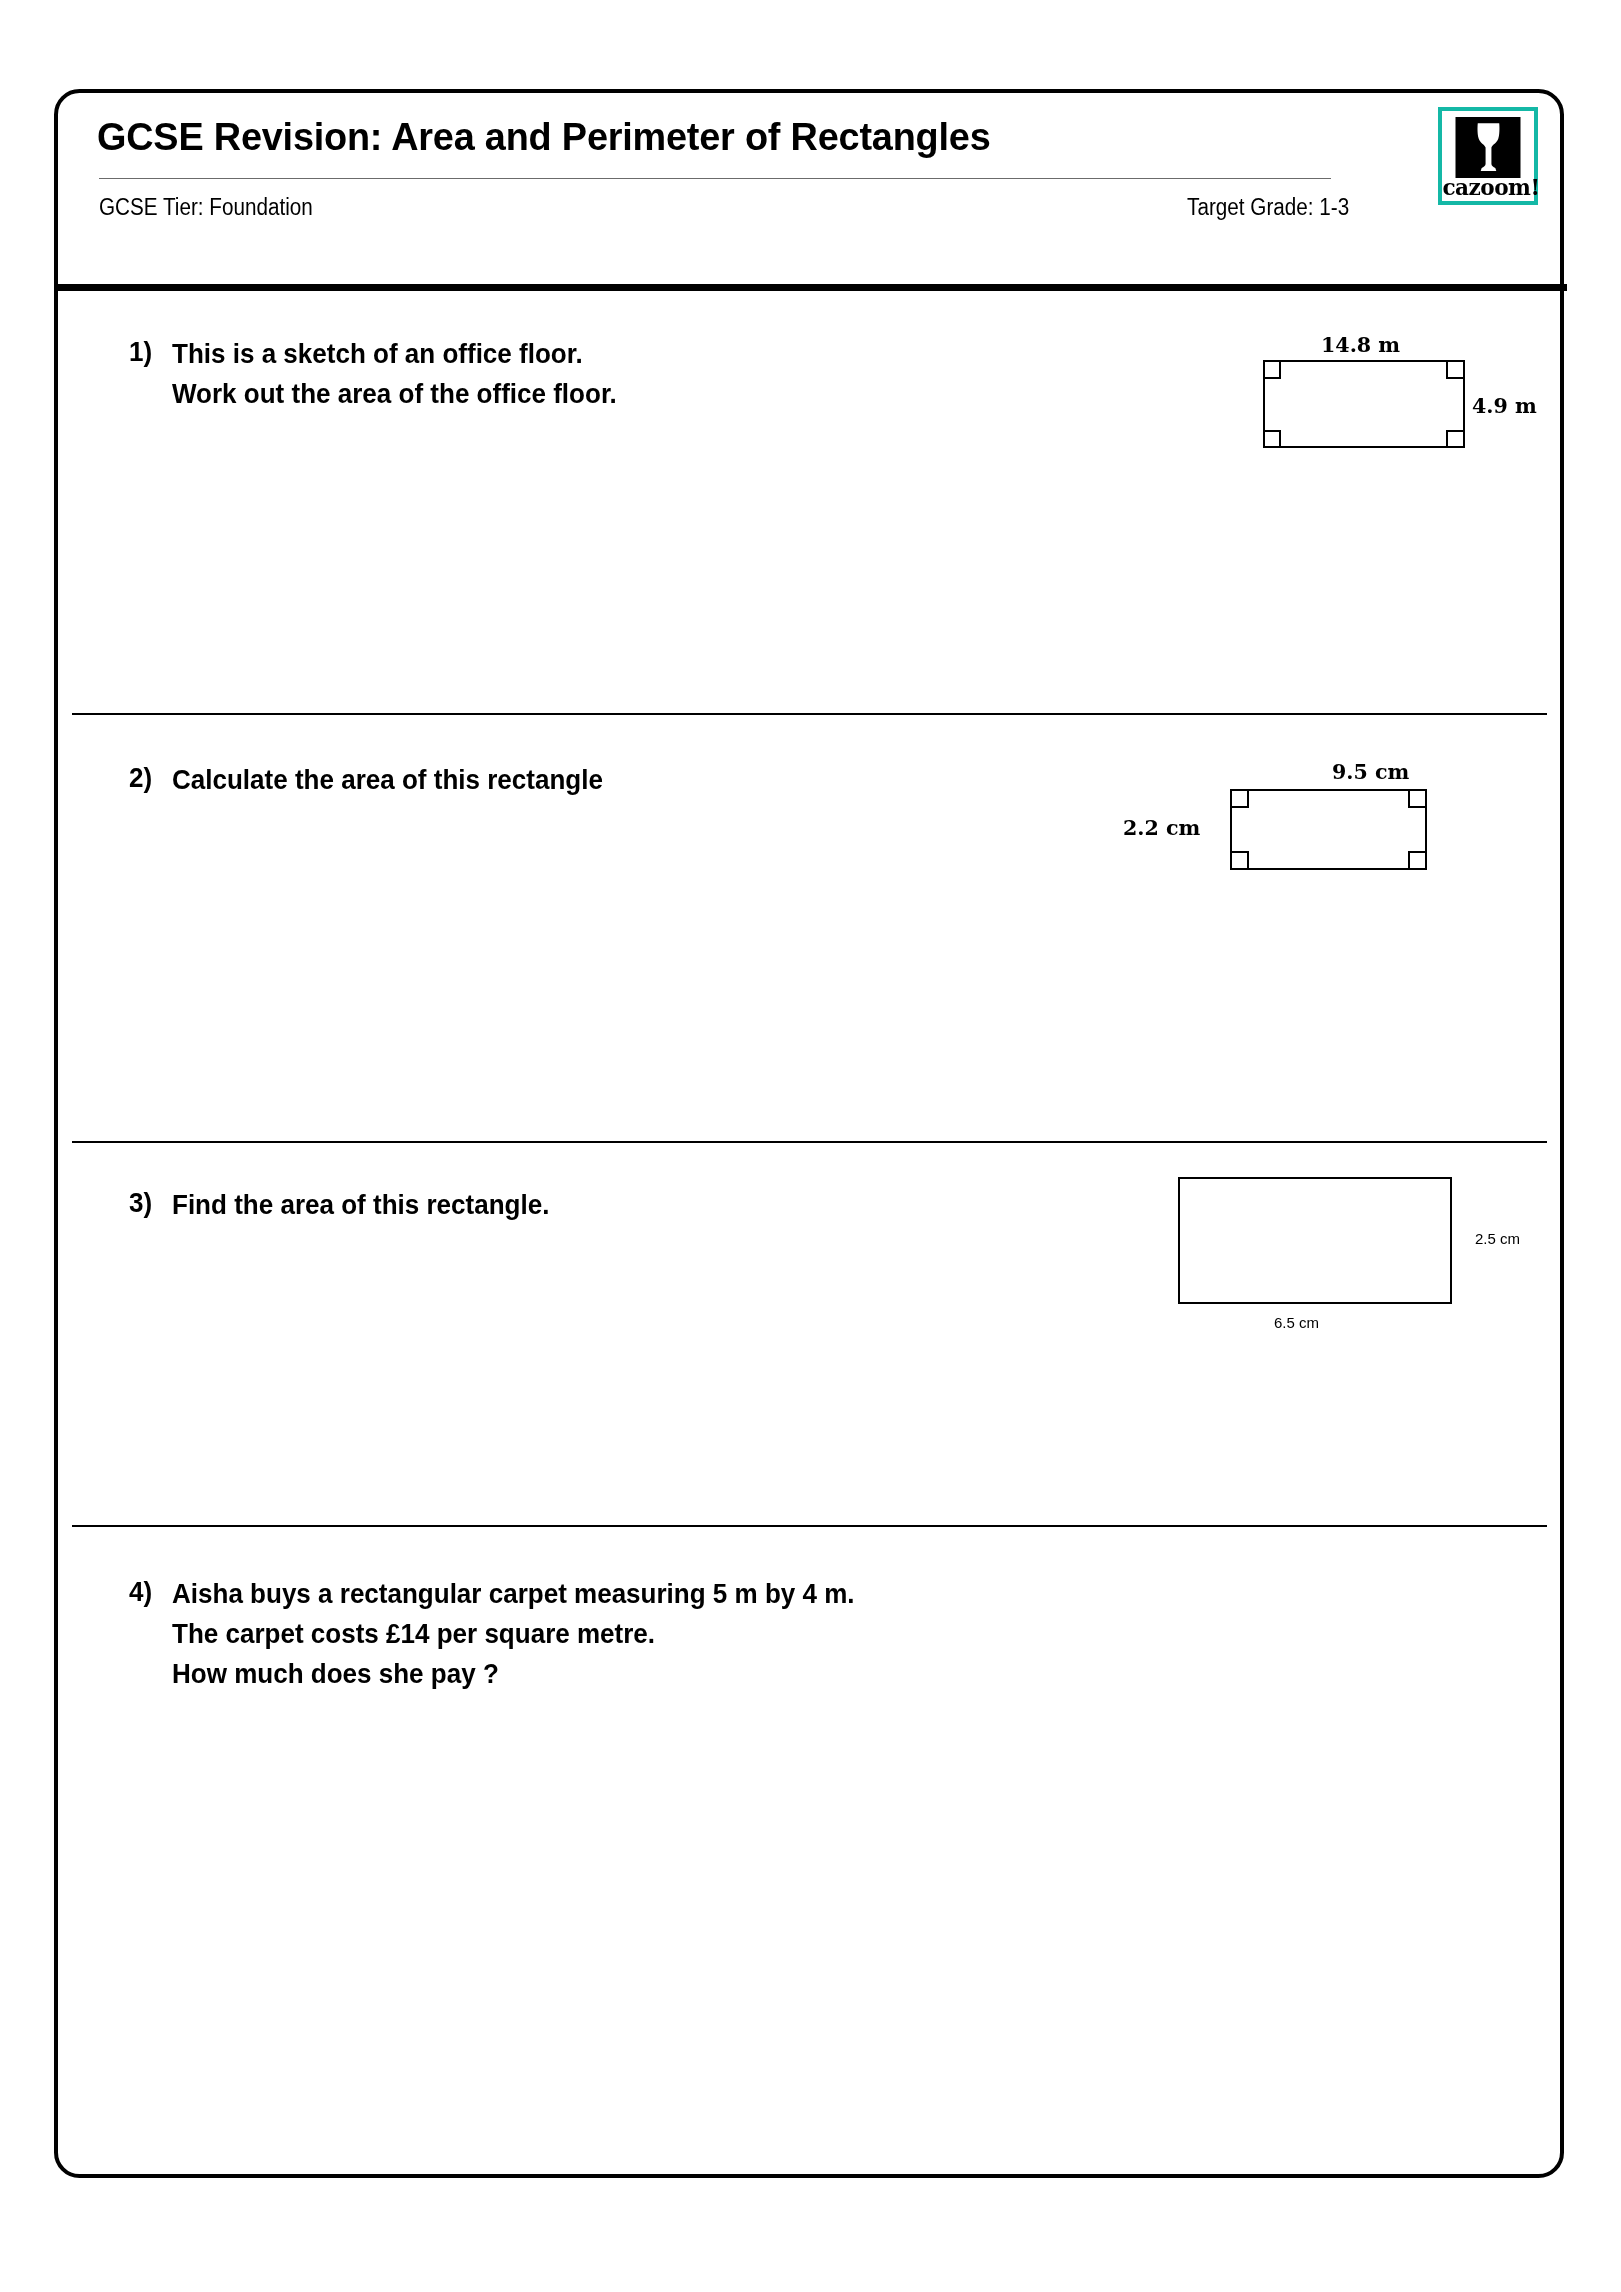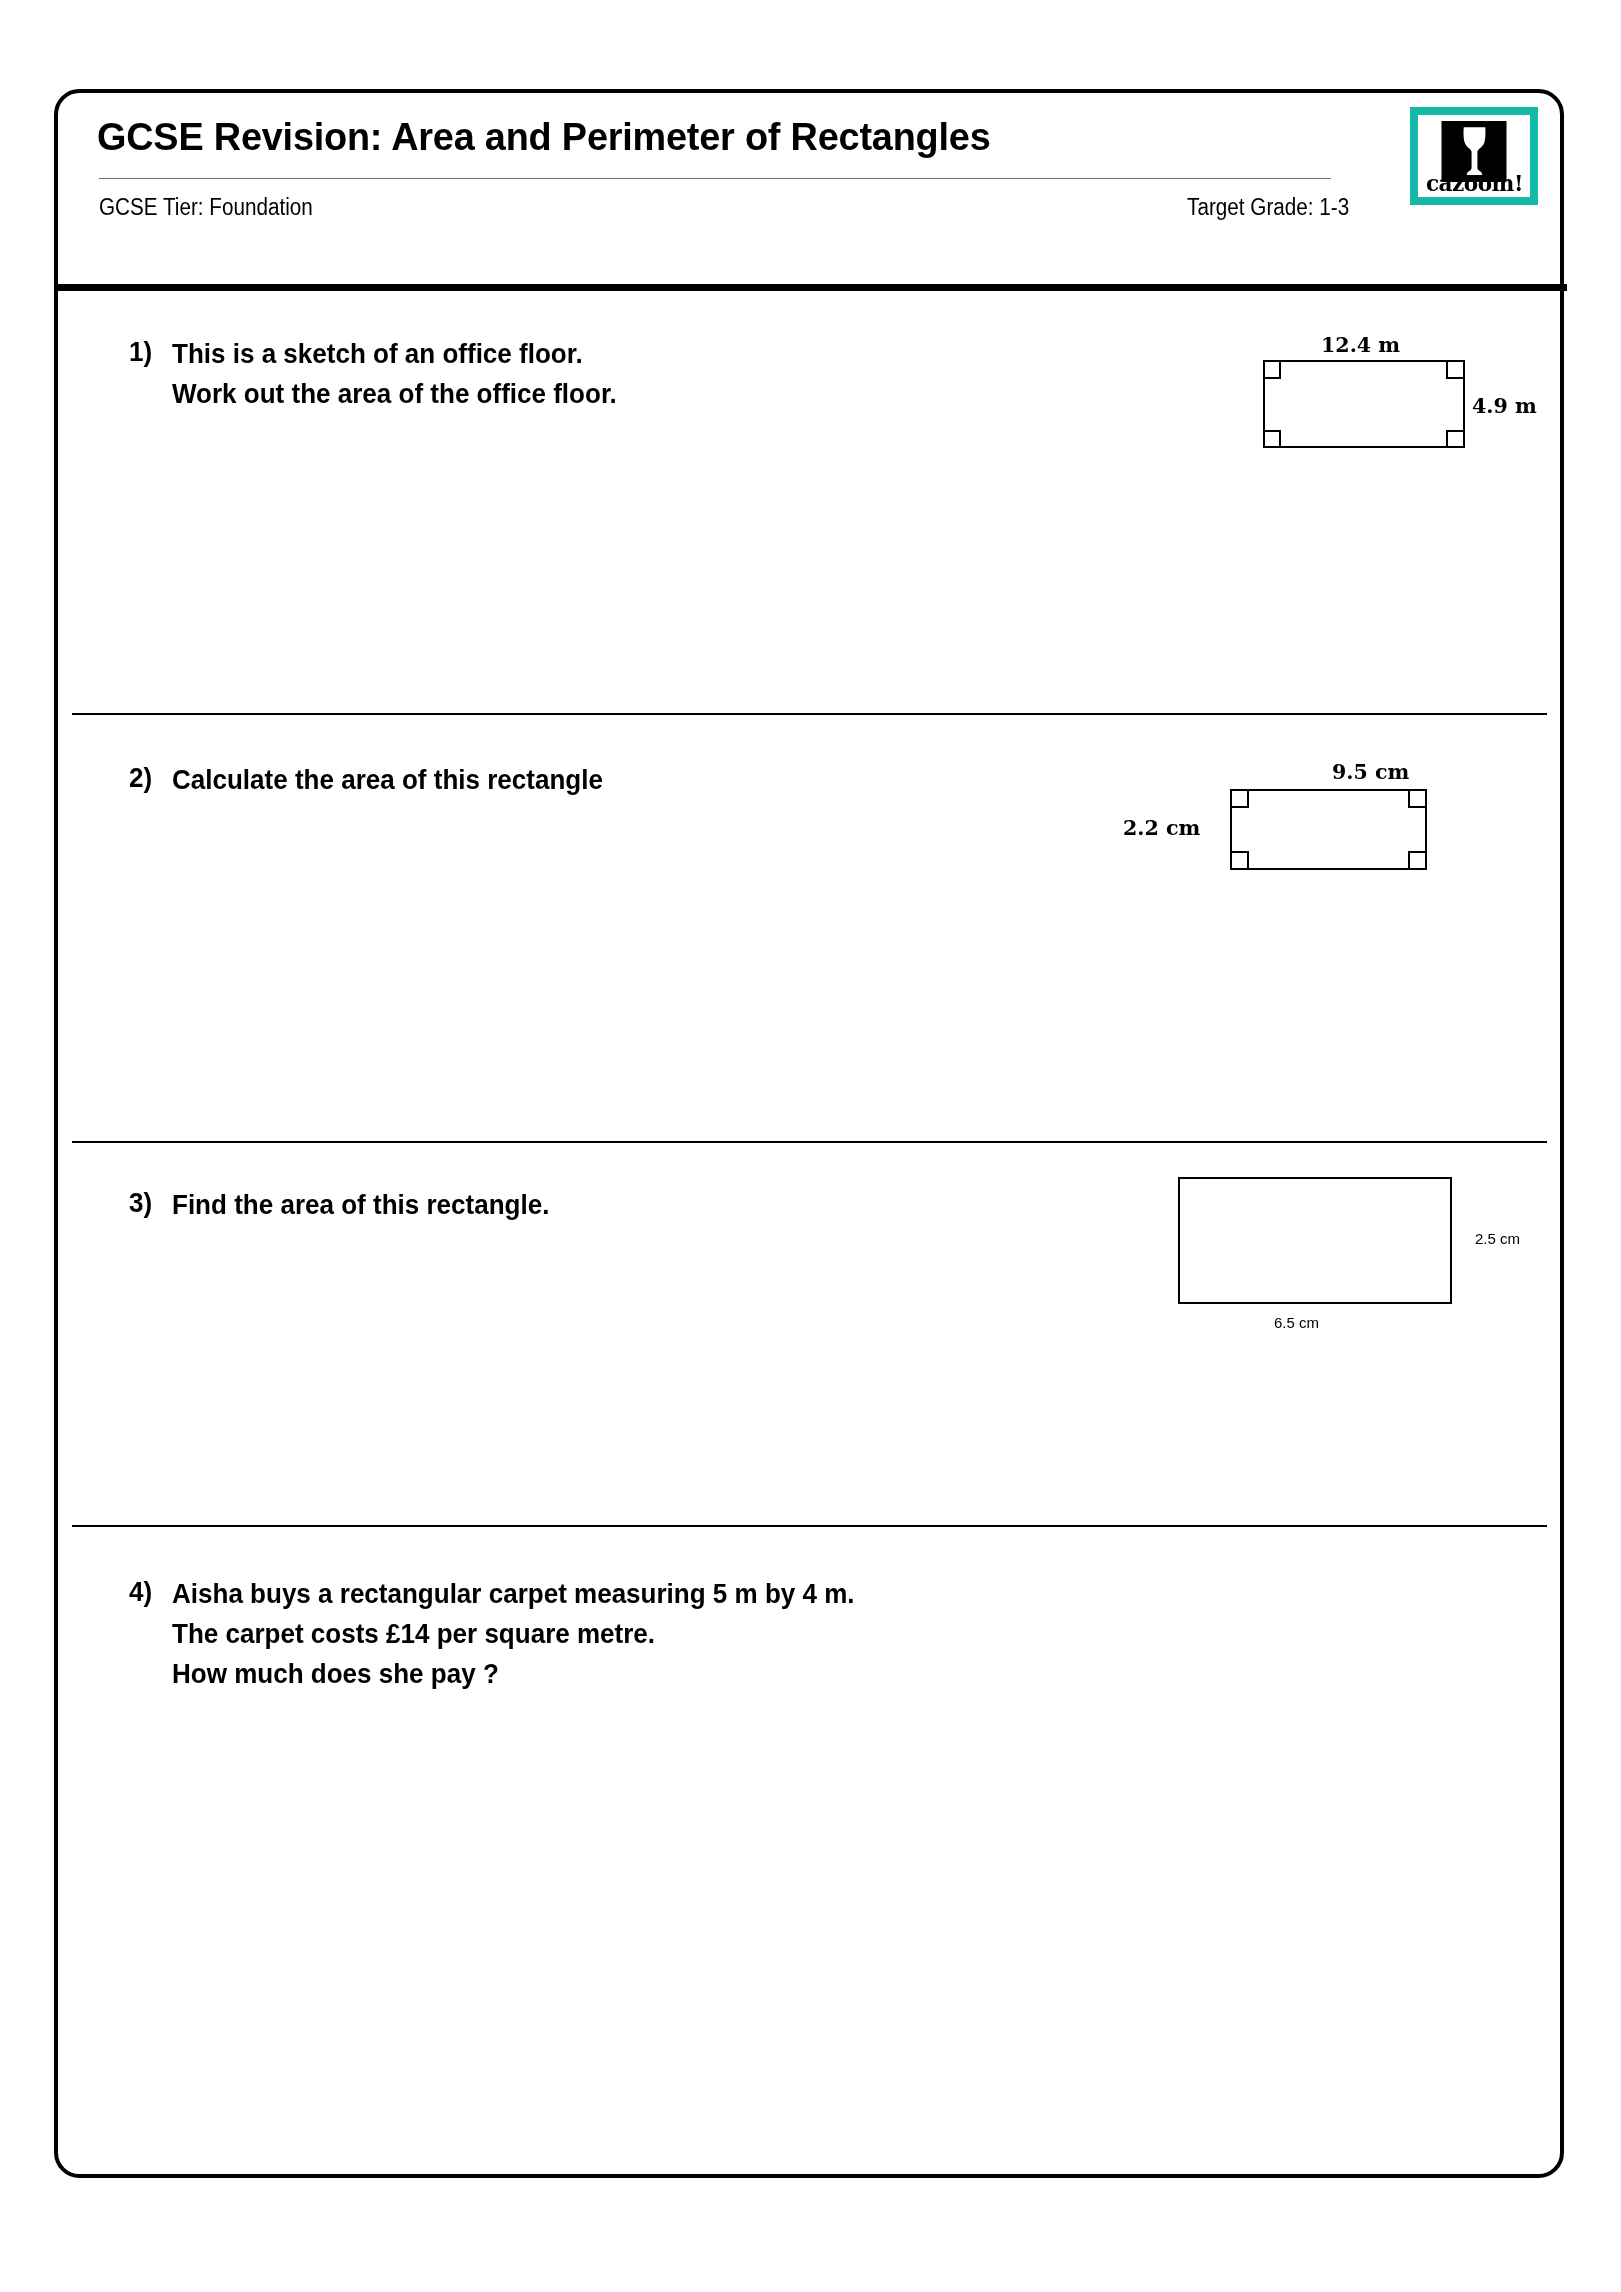--- a/index.html
+++ b/index.html
@@ -82,23 +82,23 @@
     transform: scaleX(0.88);
     transform-origin: right center;
     white-space: nowrap;
   }
 
   
   .logo {
     position: absolute;
     right: 21.6px;
     top: 13.7px;
-    width: 128px;
+    width: 100px;
     height: 98px;
-    border: 8px solid #14b8a6;
+    border: 4px solid #14b8a6;
     background: #ffffff;
     box-sizing: border-box;
   }
   .logo-mark {
     position: absolute;
     left: 50%;
     top: 5.9px;
     transform: translateX(-50%);
     width: 65px;
     height: 61px;
@@ -268,21 +268,21 @@
       </div>
     </div>
     <div class="header-rule"></div>
 
     <div class="q">
       <div class="q-num" style="left:71px; top:243px;">1)</div>
       <div class="q-text" style="left:114px; top:241px;">This is a sketch of an office floor.</div>
       <div class="q-text" style="left:114px; top:281px;">Work out the area of the office floor.</div>
 
       <div class="diagram" style="left:1191px; top:240px; width:255px; height:137px;">
-        <div class="dim-serif" style="left:72px; top:0px;">12.4 m</div>
+        <div class="dim-serif" style="left:72px; top:0px;">14.8 m</div>
         <div class="rect" style="left:13.7px; top:27.4px; width:202px; height:88px;">
           <div class="corner tl"></div>
           <div class="corner tr"></div>
           <div class="corner bl"></div>
           <div class="corner br"></div>
         </div>
         <div class="dim-serif" style="left:223px; top:61px;">4.9 m</div>
       </div>
     </div>
     <div class="q-sep" style="top:620px;"></div>

